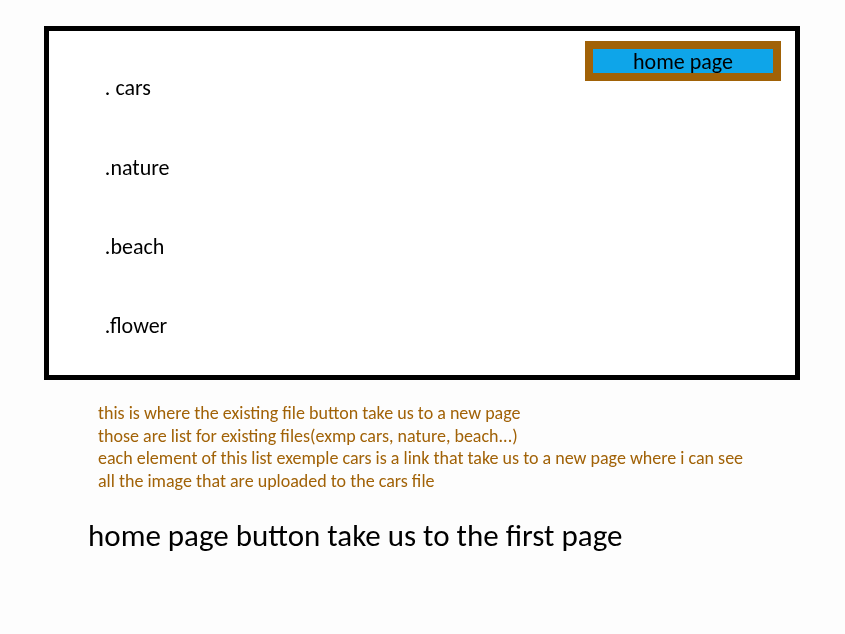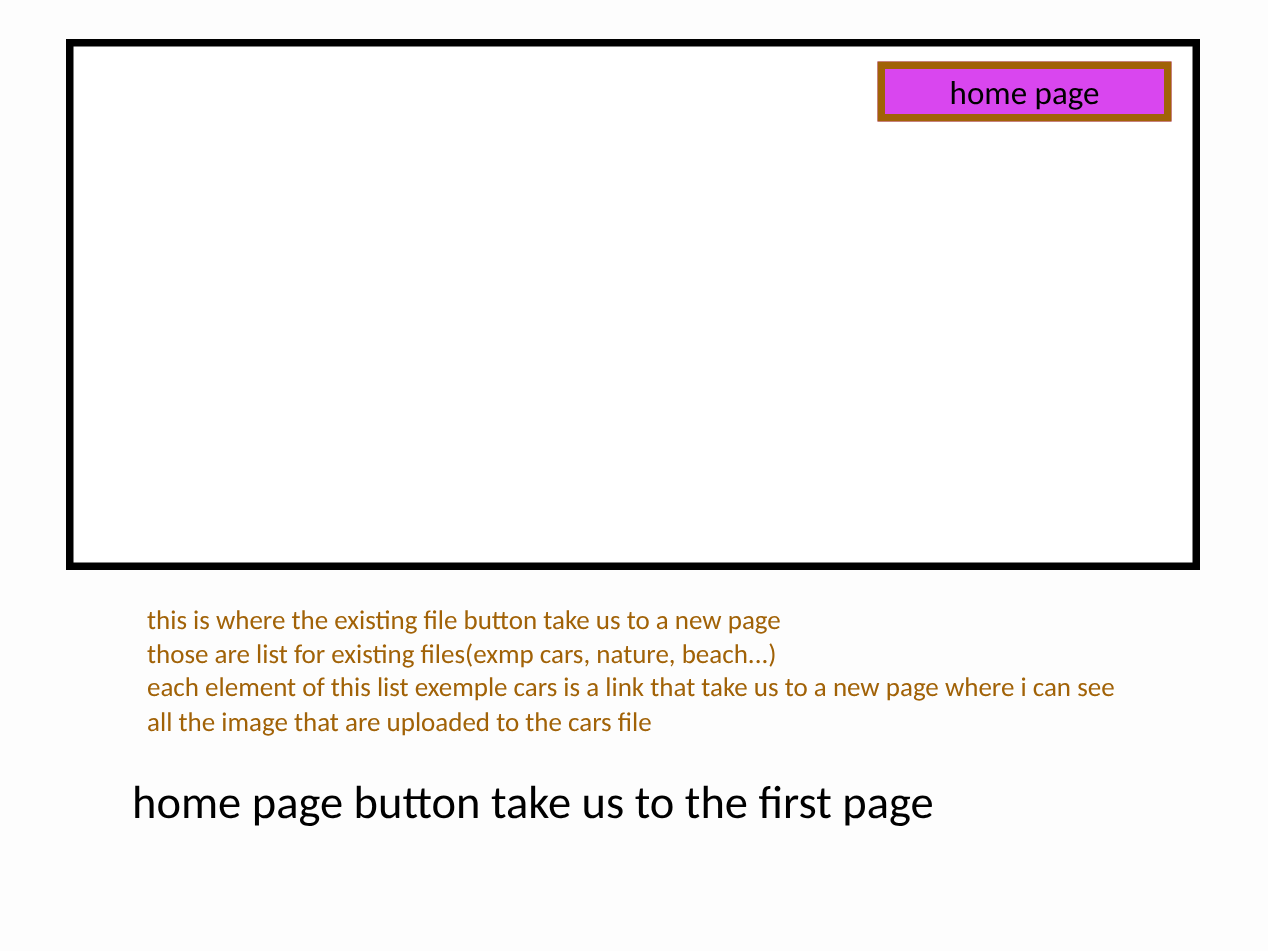--- a/index.html
+++ b/index.html
@@ -33,26 +33,26 @@
     }
     .file-list div {
       white-space: pre;
     }
     .home-btn {
       position: absolute;
       top: 10px;
       right: 14px;
       width: 196px;
       height: 40px;
-      border: 5px solid #a16207;
+      border: 8px solid #a16207;
       display: flex;
       align-items: center;
       justify-content: center;
       font-size: 22px;
-      background: #d946ef;
+      background: #0ea5e9;
       cursor: pointer;
     }
     .description {
       position: absolute;
       top: 402px;
       left: 98px;
       width: 700px;
       font-size: 18px;
       color: #a16207;
       line-height: 1.25;
@@ -62,20 +62,34 @@
       top: 516px;
       left: 88px;
       font-size: 31px;
       color: #000;
     }
   </style>
 </head>
 <body>
 
 <div class="main-box">
+  <div class="file-list">
+    <div>
+      <span>. </span><span>cars</span>
+    </div>
+    <div>
+      <span>.</span><span>nature</span>
+    </div>
+    <div>
+      <span>.</span><span>beach</span>
+    </div>
+    <div>
+      <span>.</span><span>flower</span>
+    </div>
+  </div>
   <div class="home-btn">
     <span>home page</span>
   </div>
 </div>
 
 <div class="description">
   <div>this is where the existing file button take us to a new page</div>
   <div>those are list for existing files(exmp cars, nature, beach...)</div>
   <div>each element of this list exemple cars is a link that take us to a new page  where i can see</div>
   <div>all the image that are uploaded to the cars file</div>

